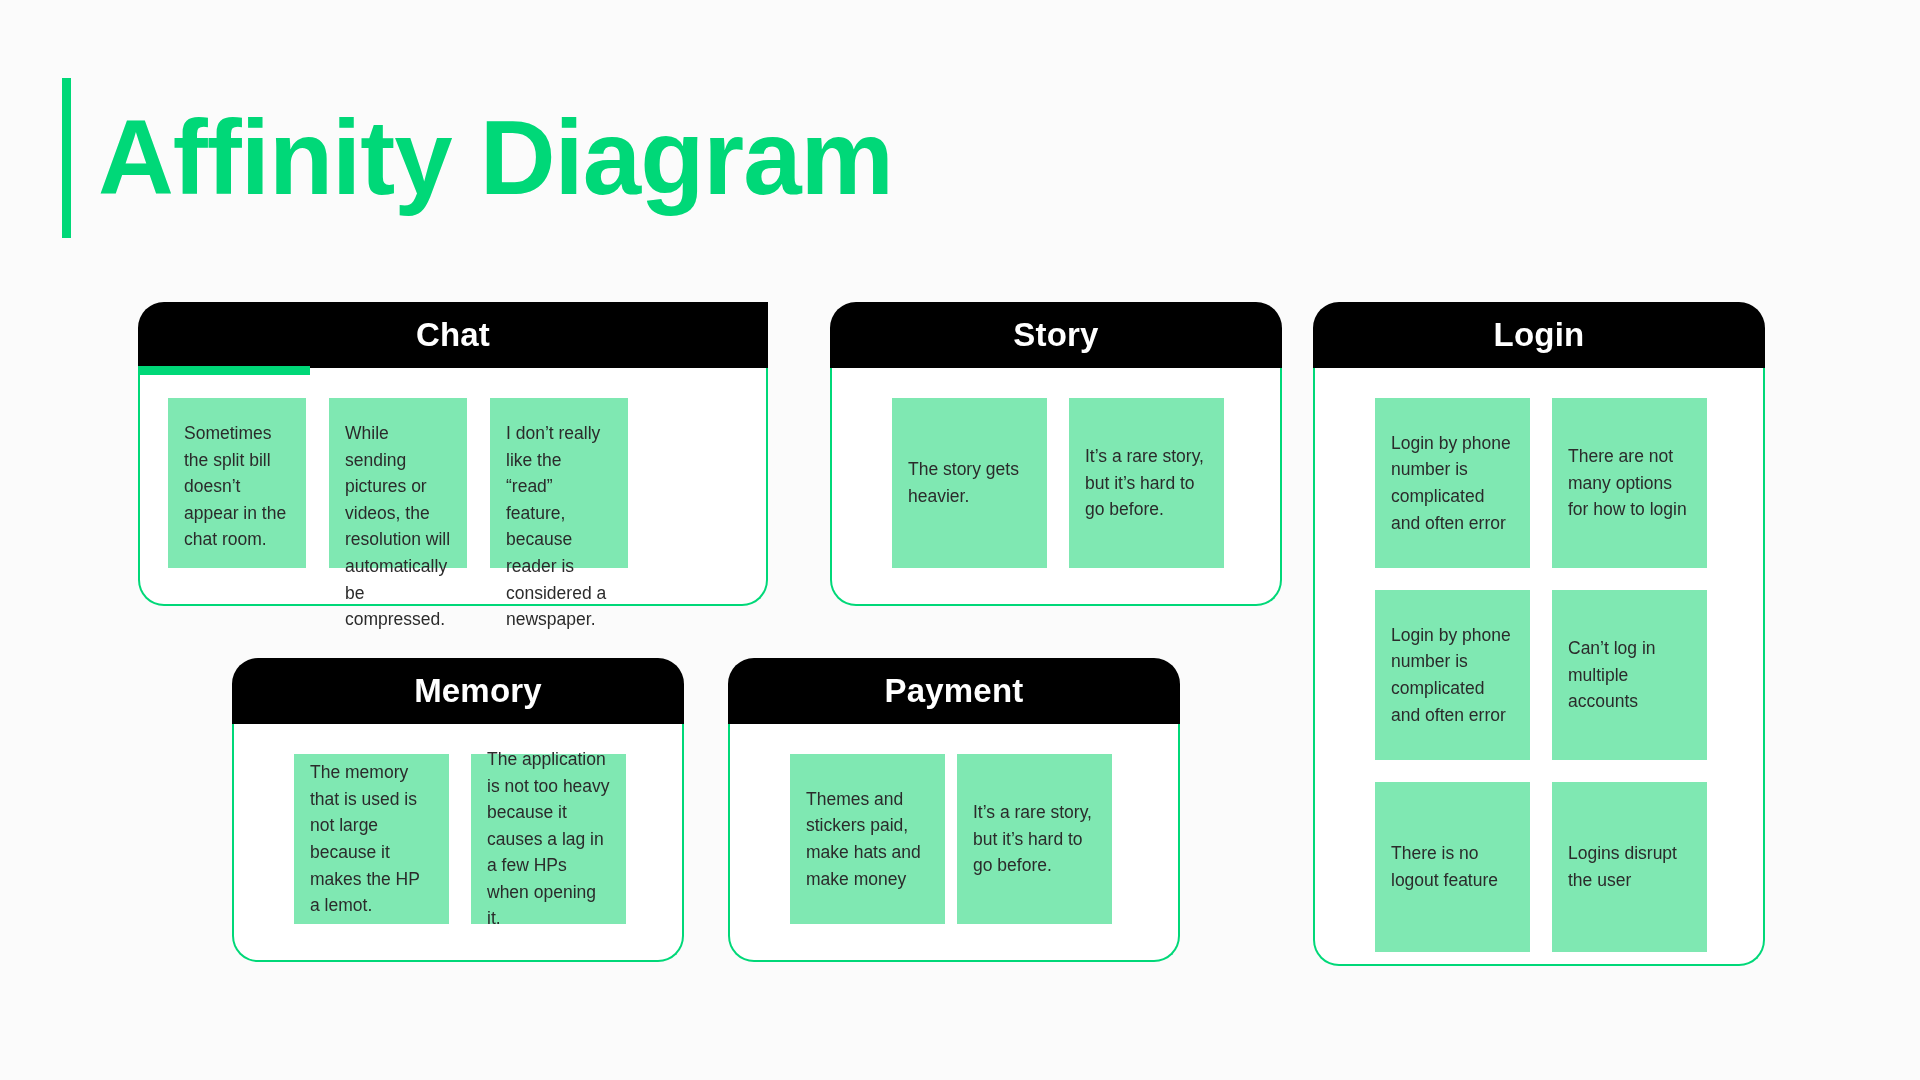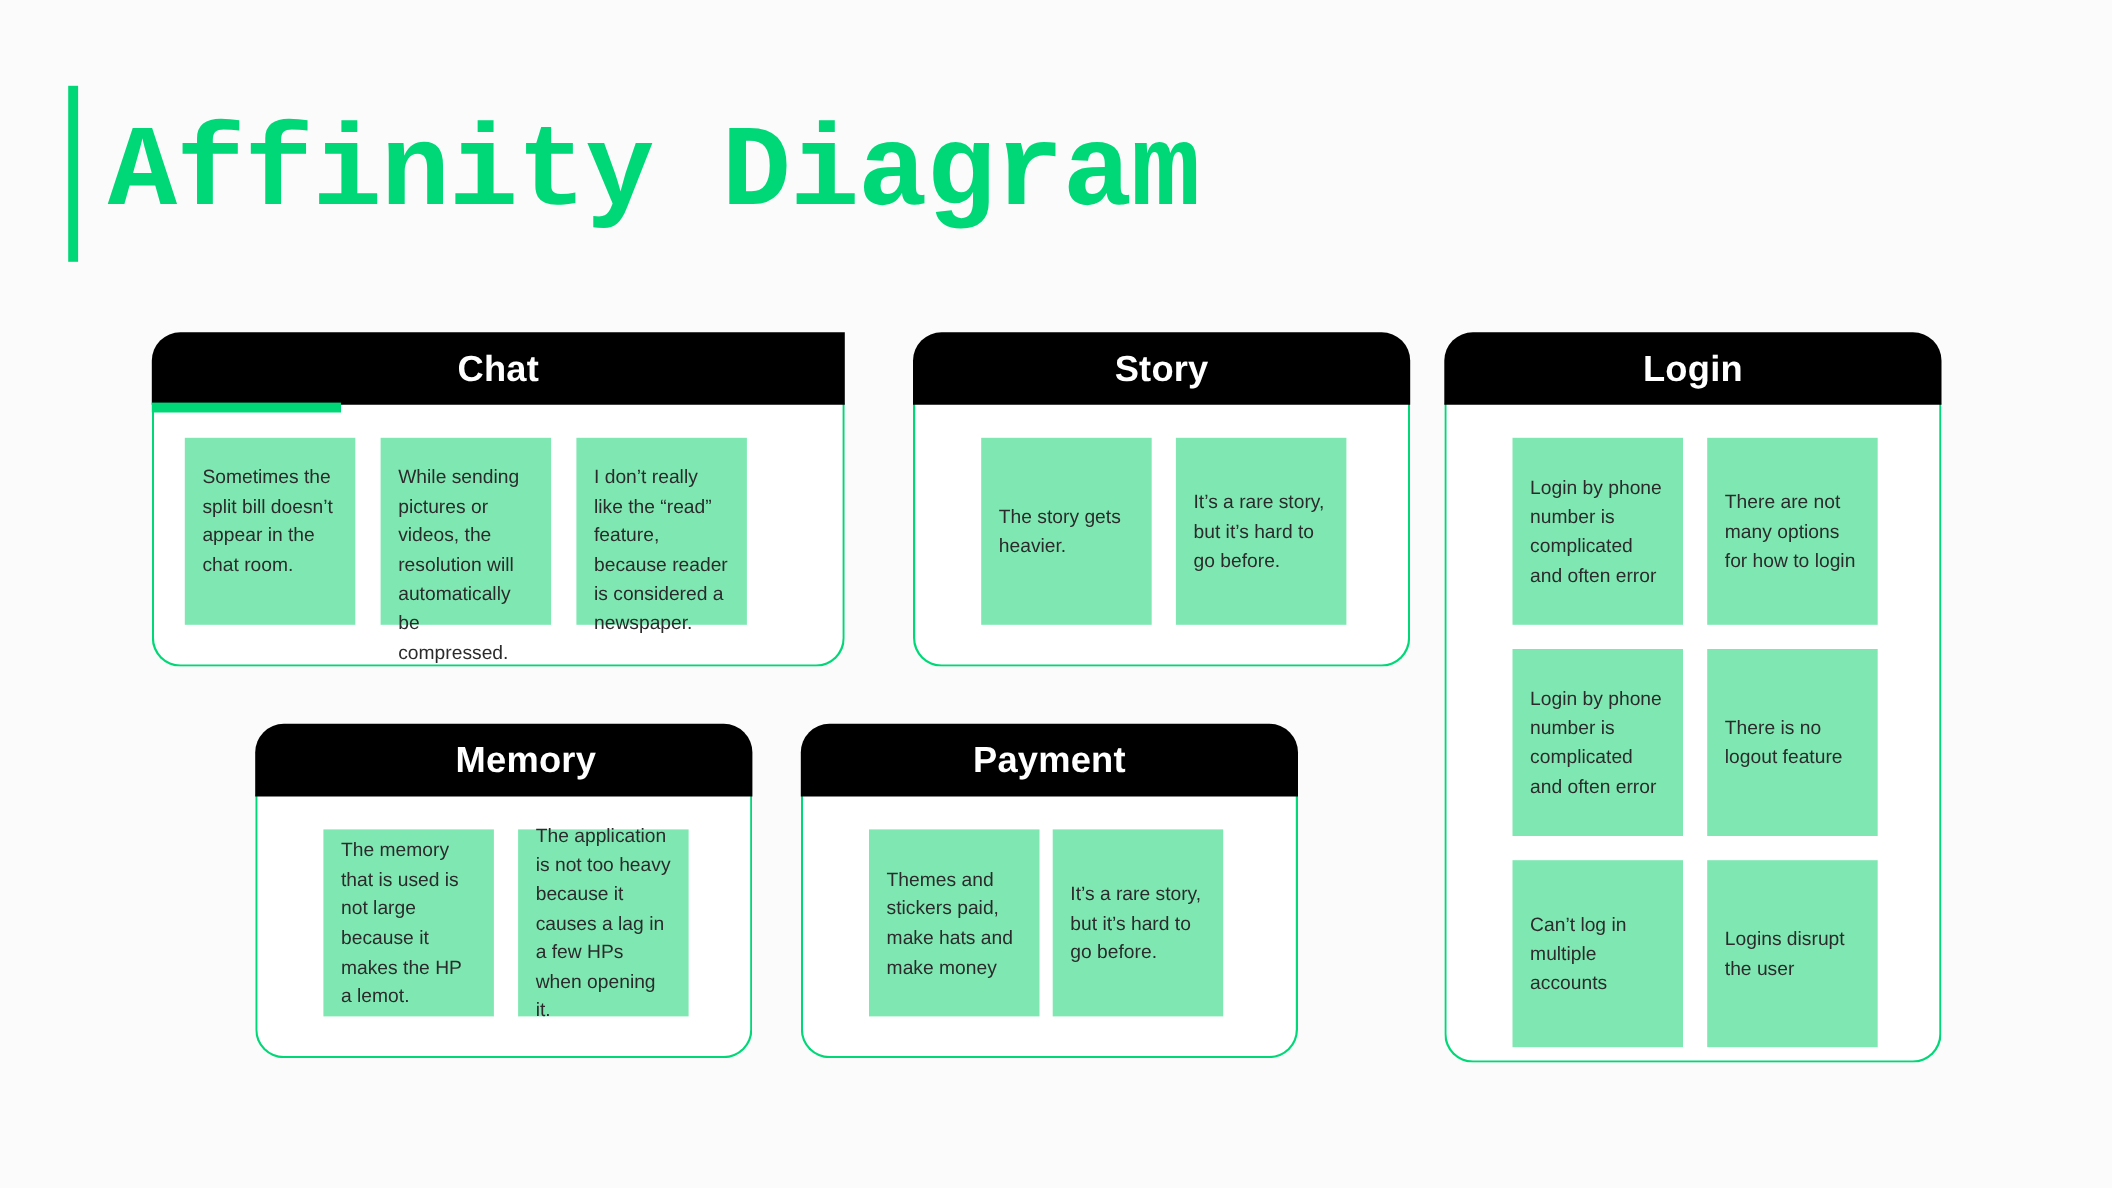--- a/index.html
+++ b/index.html
@@ -17,21 +17,20 @@
   }
 
   
   .title-block {
     position: absolute;
     left: 62px;
     top: 78px;
     display: flex;
     align-items: center;
     height: 160px;
-    font-family: Liberation Mono, monospace;
   }
   .title-bar {
     width: 9px;
     background: #00d878;
     margin-right: 27px;
     align-self: stretch;
   }
   .title-text {
     color: #00d878;
     font-size: 105px;
@@ -100,21 +99,21 @@
     flex-direction: column;
     justify-content: center;
   }
   .note.align-top { justify-content: flex-start; padding-top: 22px; }
 
   
   .card-chat     { left: 138px;  top: 302px; width: 630px; }
   .card-chat     .card-header { width: 630px; }
   .card-chat     .card-body   { width: 630px; height: 240px;
                                 padding: 32px 0 0 28px; gap: 23px; }
-  .card-chat     .note { width: 155px; height: 170px; }
+  .card-chat     .note { width: 138px; height: 170px; }
 
   .card-story    { left: 810px;  top: 302px; width: 452px; padding-left: 20px; }
   .card-story    .card-header { width: 452px; }
   .card-story    .card-body   { width: 452px; height: 240px;
                                 padding: 32px 0 0 60px; gap: 22px; }
   .card-story    .note { width: 155px; height: 170px; }
 
   .card-login    { left: 1313px; top: 302px; width: 452px; }
   .card-login    .card-header { width: 452px; text-decoration: underline; }
   .card-login    .card-body   { width: 452px; height: 600px;
@@ -164,22 +163,22 @@
 </div>
 
 <div class="card card-login">
   <div class="card-header">
     <span class="card-header-label">Login</span>
   </div>
   <div class="card-body">
     <div class="note">Login by phone number is complicated and often error</div>
     <div class="note">There are not many options for how to login</div>
     <div class="note">Login by phone number is complicated and often error</div>
+    <div class="note">Can’t log in multiple accounts</div>
     <div class="note">There is no logout feature</div>
-    <div class="note">Can’t log in multiple accounts</div>
     <div class="note">Logins disrupt the user</div>
   </div>
 </div>
 
 <div class="card card-memory">
   <div class="card-header">
     <span class="card-header-label">Memory</span>
   </div>
   <div class="card-body">
     <div class="note">The memory that is used is not large because it makes the HP a lemot.</div>

